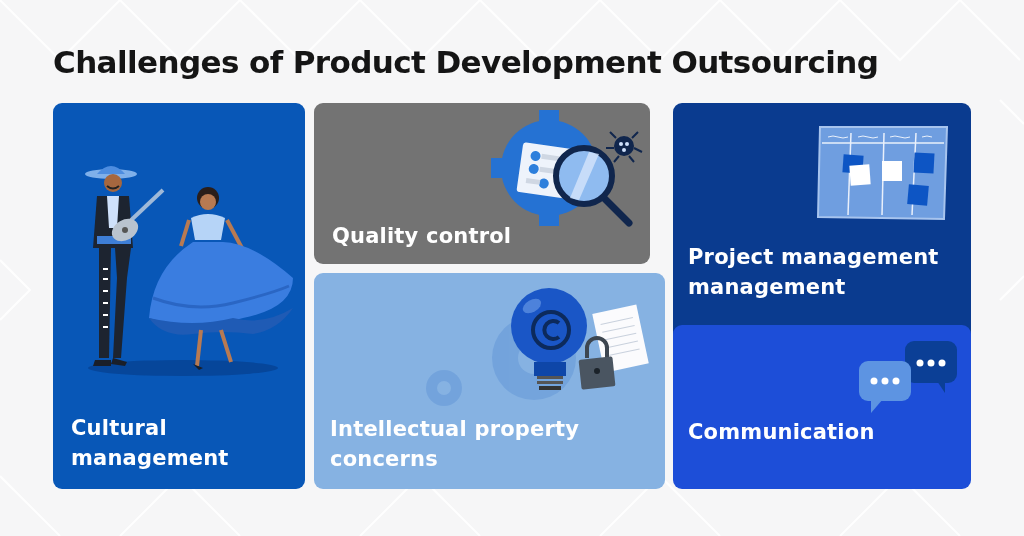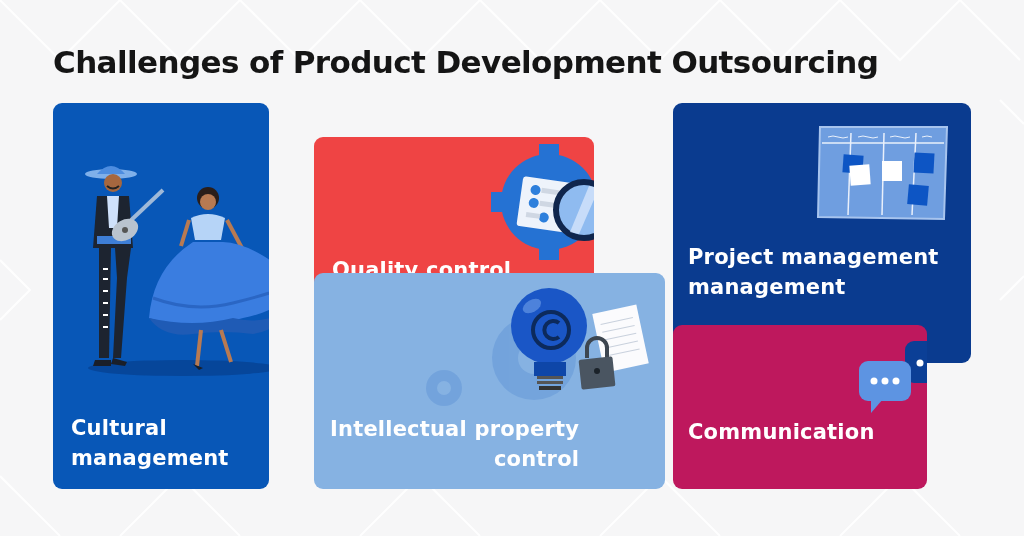--- a/index.html
+++ b/index.html
@@ -18,25 +18,25 @@
   }
   .card {
     position: absolute; border-radius: 9px; overflow: hidden; z-index: 2;
   }
   .card .label {
     position: absolute; color: #fff; font-weight: bold;
     font-size: 21px; line-height: 30px; letter-spacing: 0.2px;
     font-family: "DejaVu Sans", sans-serif;
   }
   .card svg.illus { position: absolute; }
-  #card-cultural { left: 53px; top: 103px; width: 216px; height: 386px; background: #0857b7; }
-  #card-quality { left: 314px; top: 103px; width: 280px; height: 161px; background: #ef4444; margin-top: 34px; }
+  #card-cultural { left: 53px; top: 103px; width: 252px; height: 386px; background: #0857b7; }
+  #card-quality { left: 314px; top: 103px; width: 336px; height: 161px; background: #737373; }
   #card-ip { left: 314px; top: 273px; width: 351px; height: 216px; background: #86b2e2; }
   #card-pm { left: 673px; top: 103px; width: 298px; height: 260px; background: #0a3b8f; }
-  #card-comm { left: 673px; top: 325px; width: 254px; height: 164px; background: #be185d; }
+  #card-comm { left: 673px; top: 325px; width: 298px; height: 164px; background: #1d4ed8; }
 </style>
 </head>
 <body>
 
 <svg class="bg-pattern" width="1024" height="536" viewBox="0 0 1024 536">
   <g stroke="#ffffff" stroke-width="2" fill="none" opacity="0.9">
     <path d="M0 0 L60 60 L120 0 M120 0 L180 60 L240 0 M240 0 L300 60 L360 0 M360 0 L420 60 L480 0 M480 0 L540 60 L600 0 M600 0 L660 60 L720 0 M720 0 L780 60 L840 0 M840 0 L900 60 L960 0 M960 0 L1020 60"></path>
     <path d="M0 476 L60 536 M120 536 L180 476 L240 536 M360 536 L420 476 L480 536 M600 536 L660 476 L720 536 M840 536 L900 476 L960 536"></path>
     <path d="M1000 100 L1024 124 M1000 300 L1024 276 M0 260 L30 290 L0 320"></path>
   </g>
@@ -148,23 +148,23 @@
           <line x1="201" y1="50" x2="234" y2="50"></line>
           <line x1="201" y1="58" x2="234" y2="58"></line>
           <line x1="201" y1="66" x2="234" y2="66"></line>
           <line x1="201" y1="74" x2="234" y2="74"></line>
         </g>
     </g>
     <path d="M183 80 L183 70 A10 10 0 0 1 203 70 L203 80" stroke="#3d4650" stroke-width="4" fill="none"></path>
     <rect x="176" y="80" width="34" height="30" rx="2" fill="#4a5561" transform="rotate(-6 193 95)"></rect>
     <circle cx="193" cy="93" r="3" fill="#1b2229"></circle>
   </svg>
-  <div class="label" style="left:16px;top:141px;text-align:right;">
+  <div class="label" style="left:16px;top:141px;">
     <div>Intellectual property</div>
-    <div>control</div>
+    <div>concerns</div>
   </div>
 </div>
 
 <div class="card" id="card-pm">
   <svg class="illus" width="135" height="96" viewBox="0 0 135 96" style="left:143px;top:22px;">
     <polygon points="4,2 131,2 128,94 2,92" fill="#6f9ee0" stroke="#a7c4ee" stroke-width="2"></polygon>
     <line x1="6" y1="18" x2="128" y2="18" stroke="#e9f0fb" stroke-width="1.5"></line>
     <g stroke="#e9f0fb" stroke-width="1.5">
       <line x1="35" y1="8" x2="32" y2="90"></line>
         <line x1="68" y1="8" x2="66" y2="90"></line>

